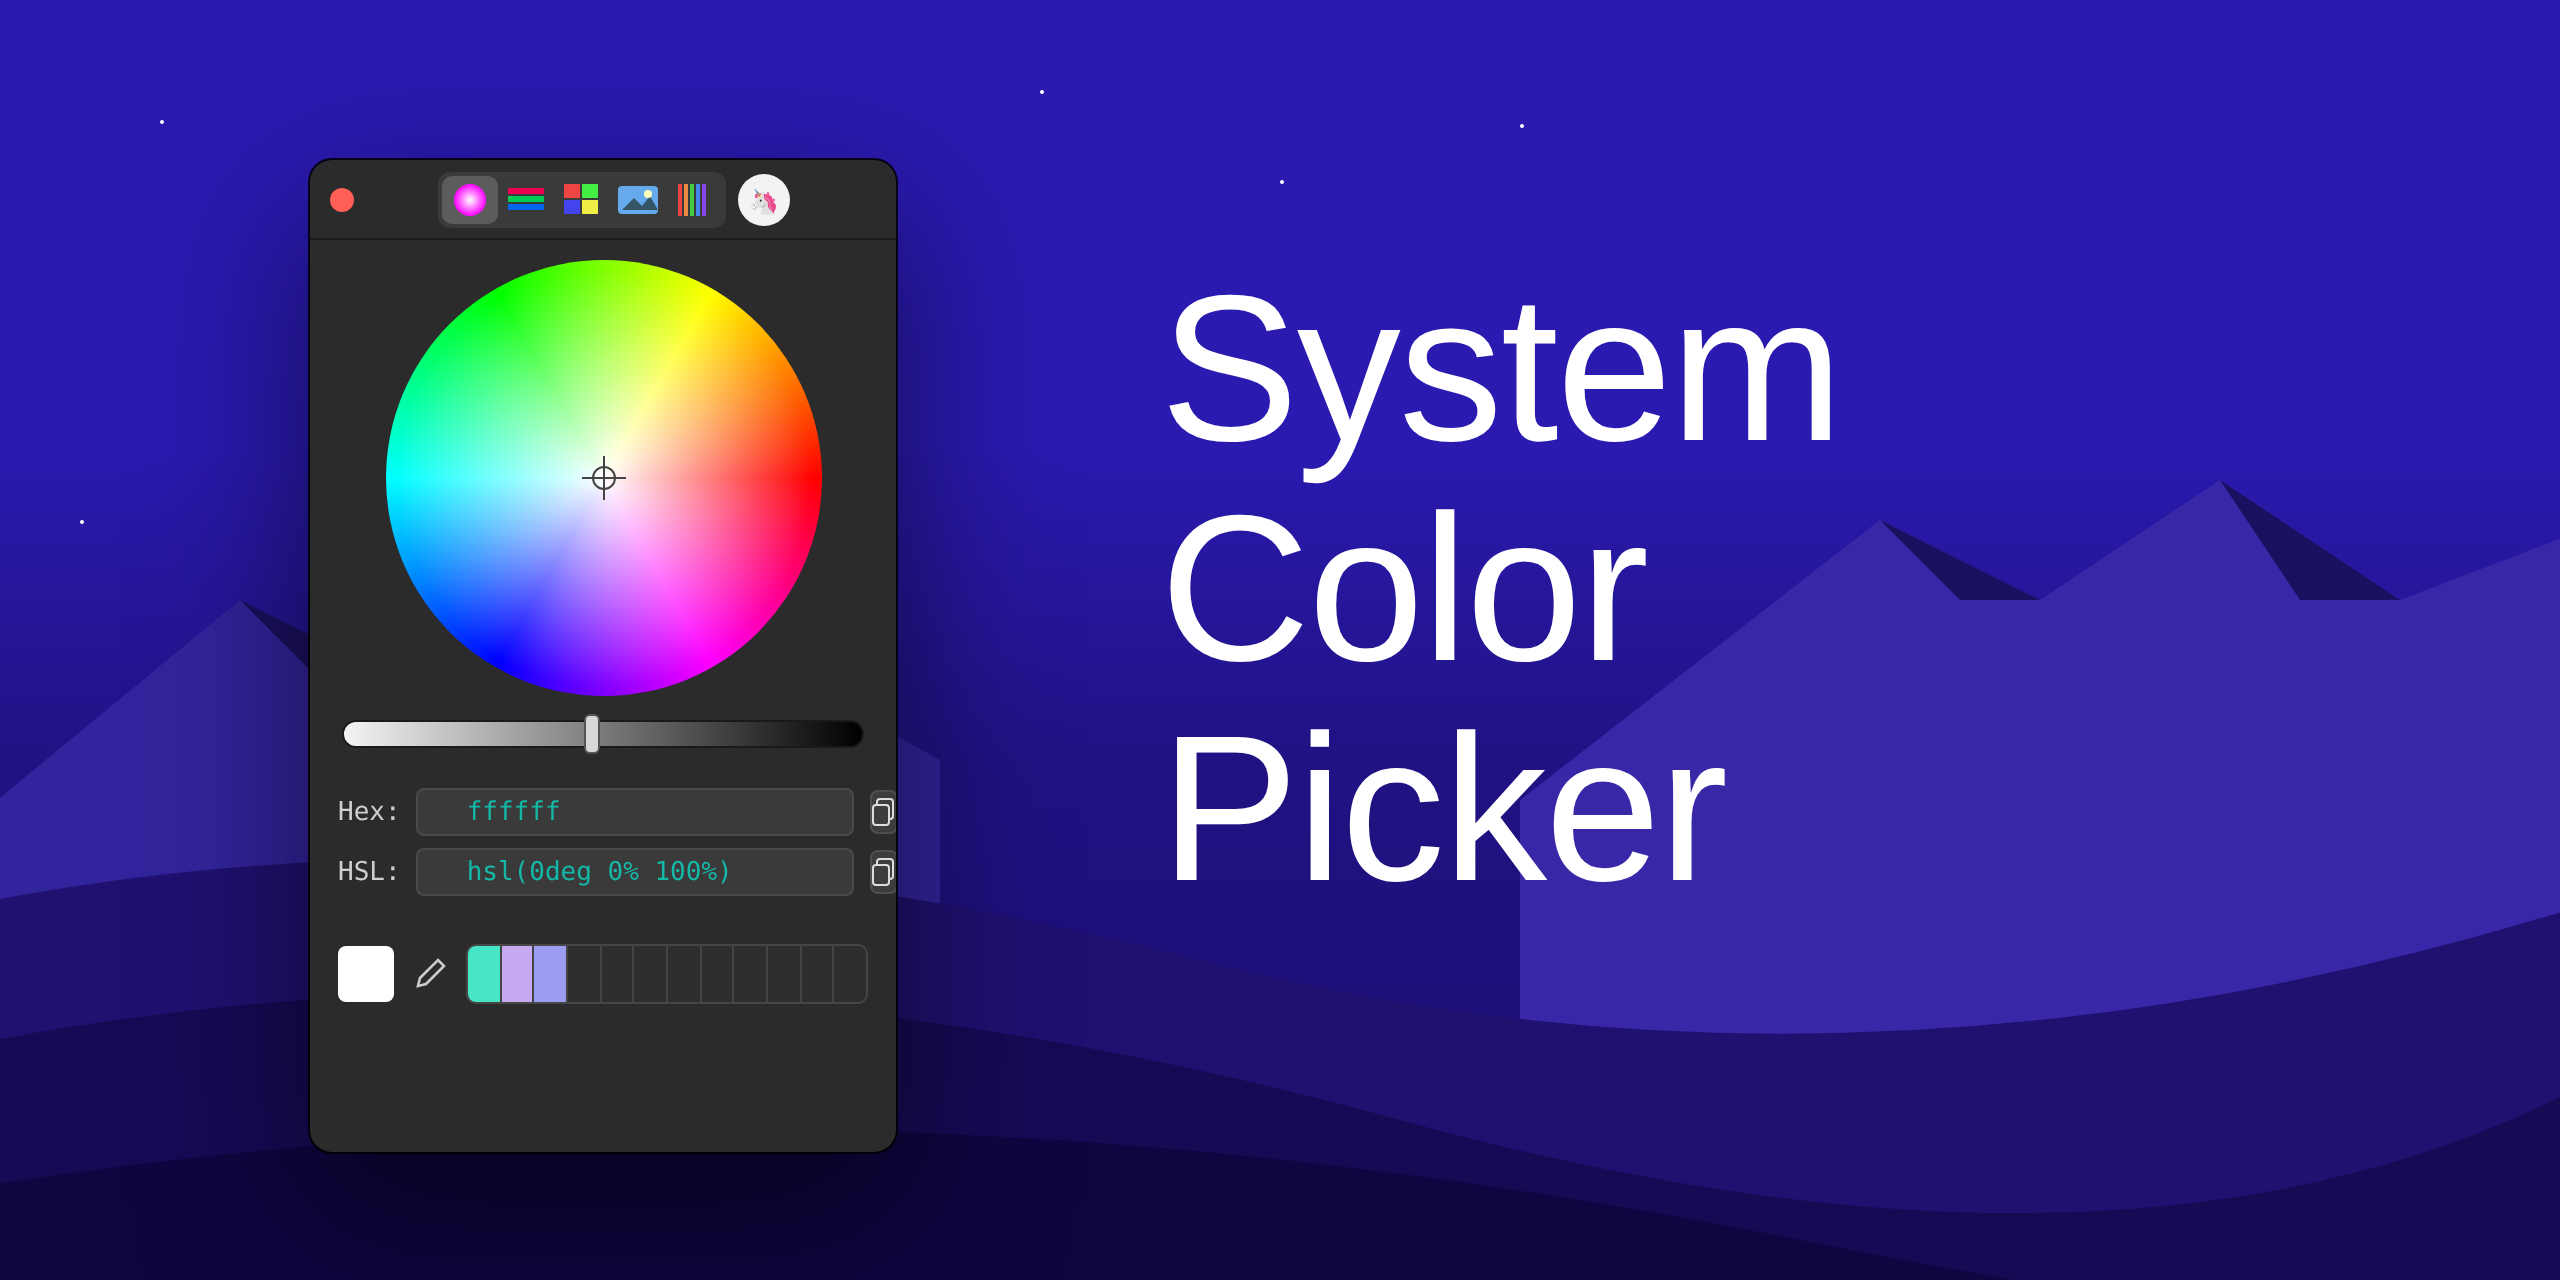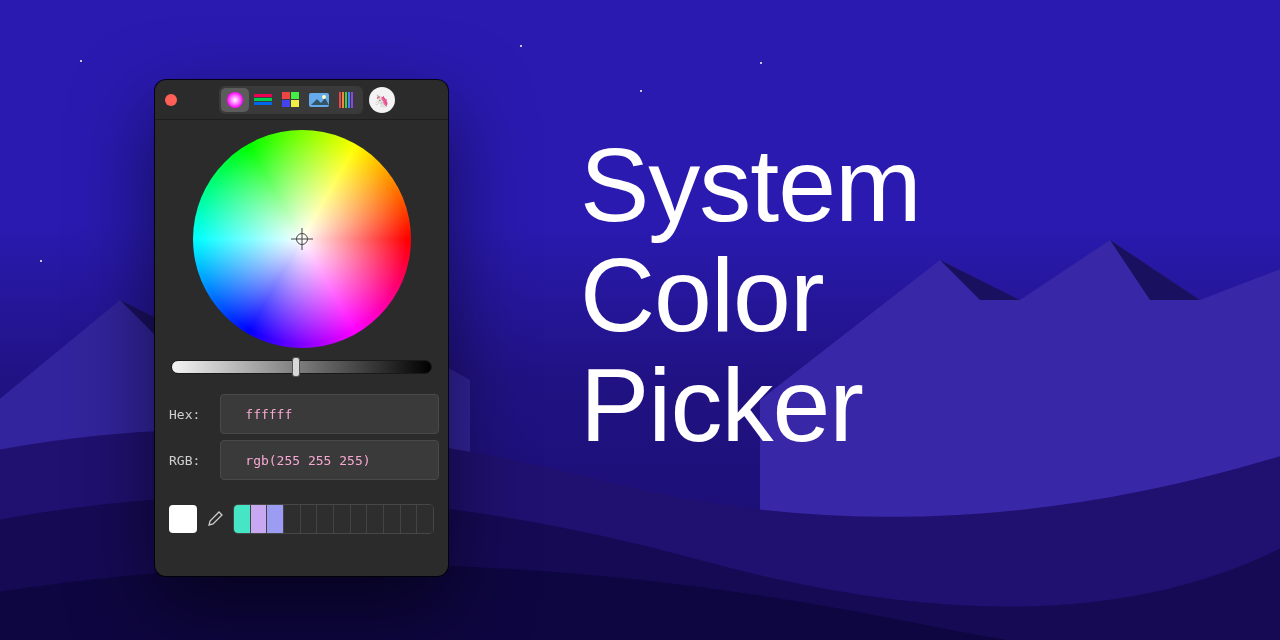--- a/index.html
+++ b/index.html
@@ -55,25 +55,25 @@
     position: relative;
     border: 1px solid #1a1a1a;
   }
   .knob {
     position:absolute; left: 48%; top: 50%; transform: translate(-50%,-50%);
     width: 8px; height: 20px; border-radius: 3px;
     background: #d8d8d8; border:1px solid #555;
   }
 
   .fields { padding: 6px 14px 10px; font-family: ui-monospace, Menlo, monospace; font-size: 13px; }
-  .field { display:flex; align-items:center; gap:20px; margin: 6px 0; }
+  .field { display:flex; align-items:center; gap:8px; margin: 6px 0; }
   .field label { width: 34px; color:#cfcfcf; text-align:left; }
   .field input {
-    flex:1; height: 40px; background:#3a3a3a; border:1px solid #4a4a4a; border-radius:4px;
-    color:#f9a8d4; font-family:inherit; font-size:13px; padding:0 24px; outline:none;
+    flex:1; height: 24px; background:#3a3a3a; border:1px solid #4a4a4a; border-radius:4px;
+    color:#14b8a6; font-family:inherit; font-size:13px; padding:0 24px; outline:none;
   }
   .copy-btn {
     width: 22px; height: 22px; background:#3d3d3d; border:1px solid #4f4f4f; border-radius:4px;
     display:flex; align-items:center; justify-content:center; cursor:pointer;
   }
   .copy-btn svg { stroke:#ddd; fill:#ddd; }
 
   .bottom { display:flex; align-items:center; gap:8px; padding: 8px 14px 14px; }
   .swatch-big { width: 28px; height: 28px; border-radius:4px; background:#fff; }
   .eyedrop { width: 20px; height: 20px; display:flex; align-items:center; justify-content:center; cursor:pointer; }
@@ -188,22 +188,22 @@
       <label>Hex:</label>
       <input value="ffffff" style="">
       <div class="copy-btn">
         <svg width="12" height="14" viewBox="0 0 12 14">
             <rect x="2.5" y="0.5" width="8" height="10" rx="1.5" fill="none" stroke="#ddd"></rect>
             <rect x="0.5" y="3.5" width="8" height="10" rx="1.5" fill="#3d3d3d" stroke="#ddd"></rect>
           </svg>
       </div>
     </div>
     <div class="field">
-      <label>RGB:</label>
-      <input value="rgb(255 255 255)" style="">
+      <label>HSL:</label>
+      <input value="hsl(0deg 0% 100%)" style="">
       <div class="copy-btn">
         <svg width="12" height="14" viewBox="0 0 12 14">
             <rect x="2.5" y="0.5" width="8" height="10" rx="1.5" fill="none" stroke="#ddd"></rect>
             <rect x="0.5" y="3.5" width="8" height="10" rx="1.5" fill="#3d3d3d" stroke="#ddd"></rect>
           </svg>
       </div>
     </div>
   </div>
 
   <div class="bottom">

